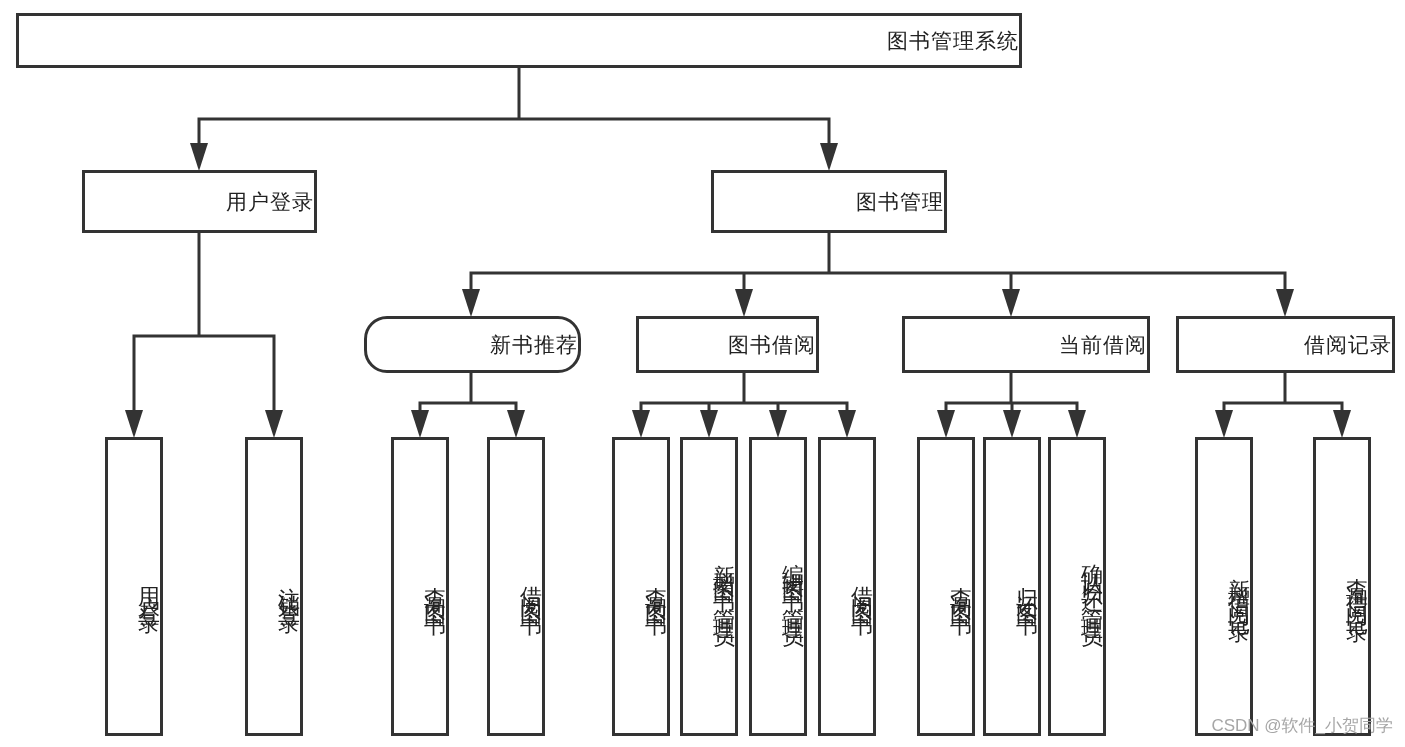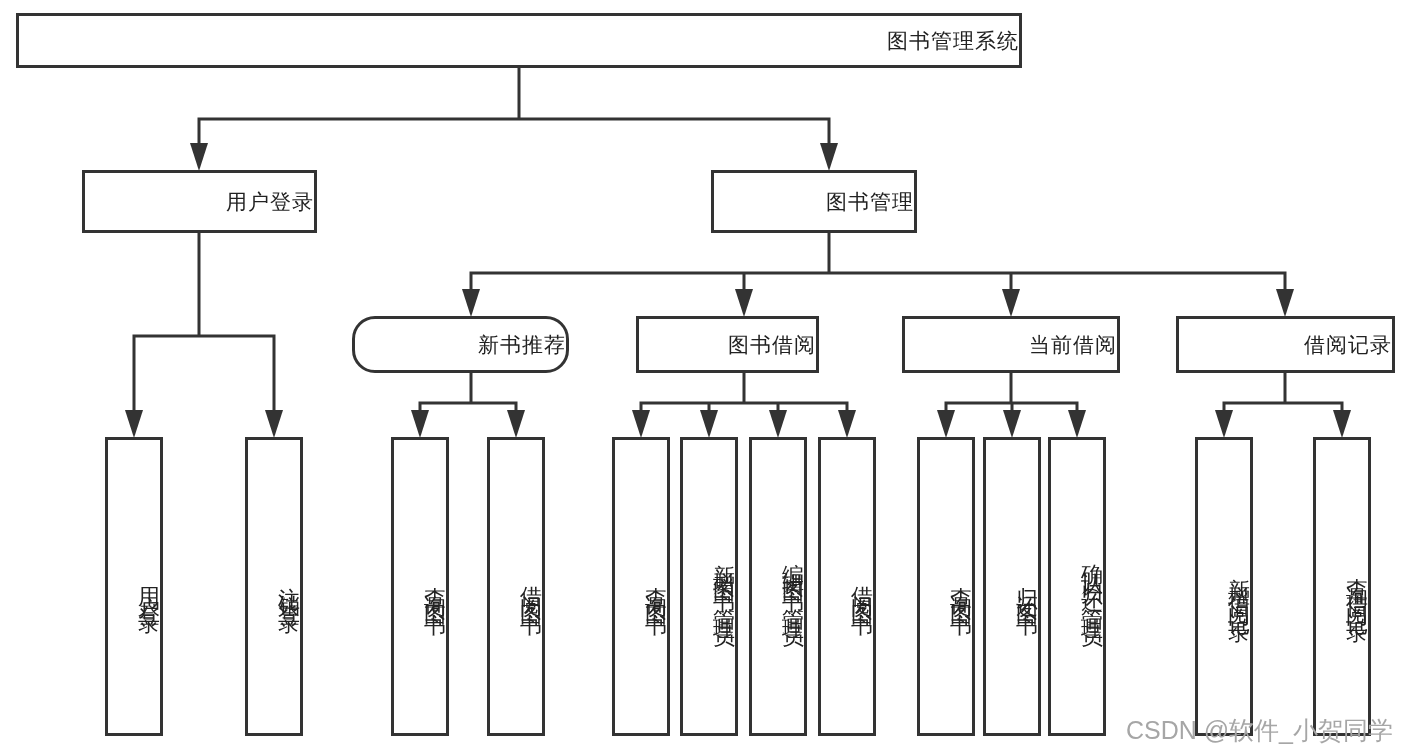--- a/index.html
+++ b/index.html
@@ -33,21 +33,21 @@
     writing-mode:vertical-rl;
     text-orientation:mixed;
     font-size:22px;
     letter-spacing:9px;
     line-height:1;
     white-space:nowrap;
   }
   .watermark{
     position:absolute;
     right:12px;top:714px;
-    font-size:25px;
+    font-size:17px;
     color:var(--watermark-color);
     white-space:nowrap;
   }
 </style>
 </head>
 <body>
 
 <div class="stage">
 
   <svg width="1405" height="747" viewBox="0 0 1405 747" aria-hidden="true">
@@ -95,31 +95,31 @@
     </g>
   </svg>
 
   <div class="node hbox" style="left:16px;top:13px;width:1006px;height:55px;">
     <span>图书管理系统</span>
   </div>
 
   <div class="node hbox" style="left:82px;top:170px;width:235px;height:63px;">
     <span>用户登录</span>
   </div>
-  <div class="node hbox" style="left:711px;top:170px;width:206px;height:63px;">
+  <div class="node hbox" style="left:711px;top:170px;width:236px;height:63px;">
     <span>图书管理</span>
   </div>
 
-  <div class="node hbox" style="left:352px;top:316px;width:217px;height:57px;border-radius:23px;">
+  <div class="node hbox" style="left:364px;top:316px;width:217px;height:57px;border-radius:23px;">
     <span>新书推荐</span>
   </div>
   <div class="node hbox" style="left:636px;top:316px;width:183px;height:57px;">
     <span>图书借阅</span>
   </div>
-  <div class="node hbox" style="left:902px;top:316px;width:218px;height:57px;">
+  <div class="node hbox" style="left:902px;top:316px;width:248px;height:57px;">
     <span>当前借阅</span>
   </div>
   <div class="node hbox" style="left:1176px;top:316px;width:219px;height:57px;">
     <span>借阅记录</span>
   </div>
 
   <div class="node vbox" style="left:105px;top:437px;width:58px;height:299px;">
     <span>用户登录</span>
   </div>
   <div class="node vbox" style="left:245px;top:437px;width:58px;height:299px;">

